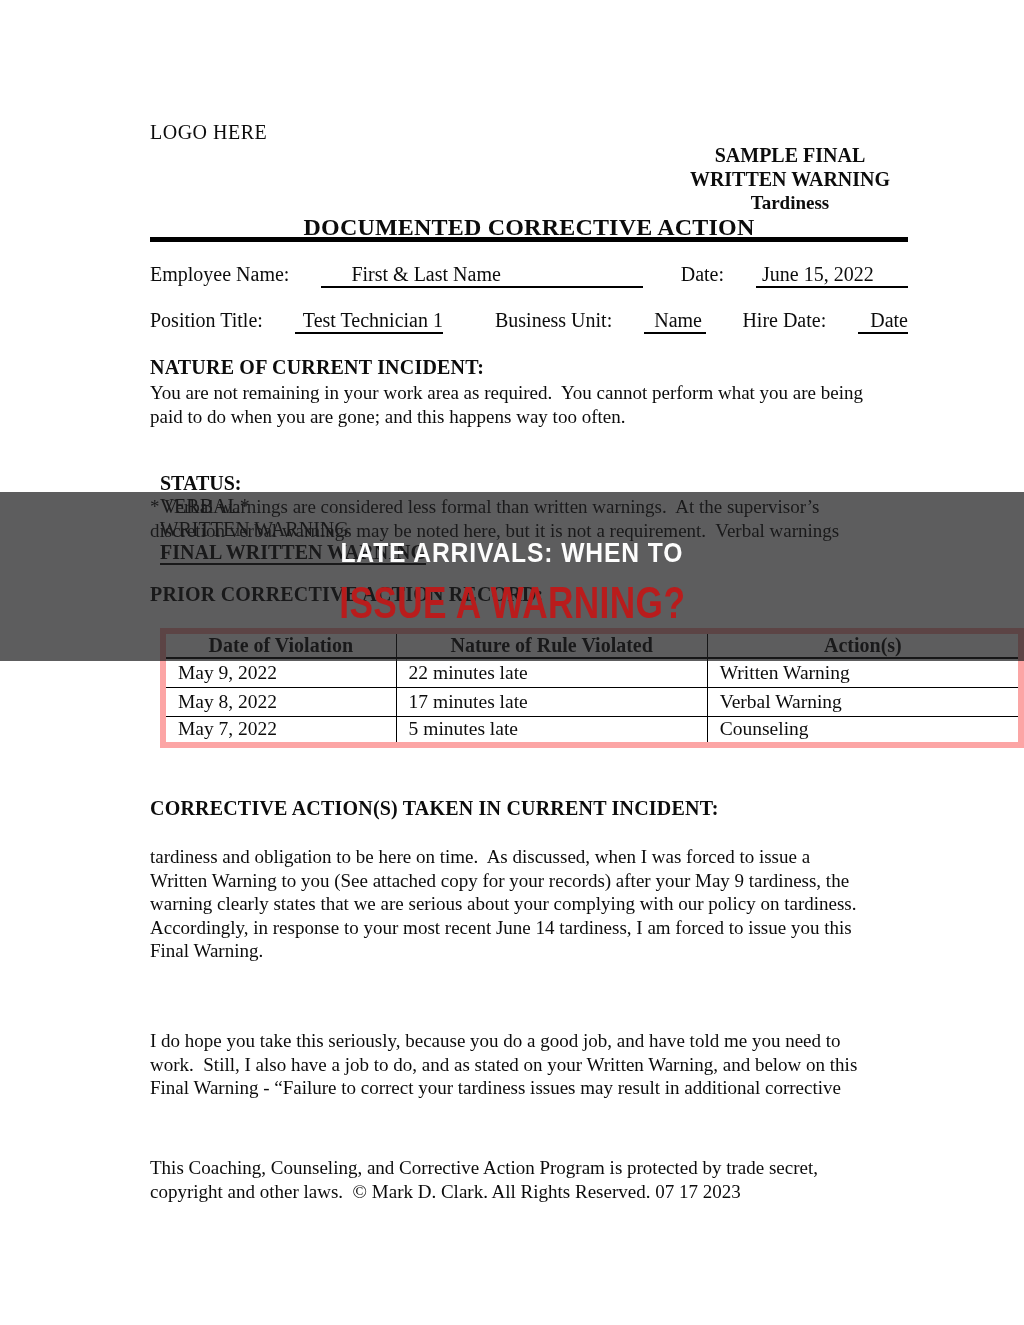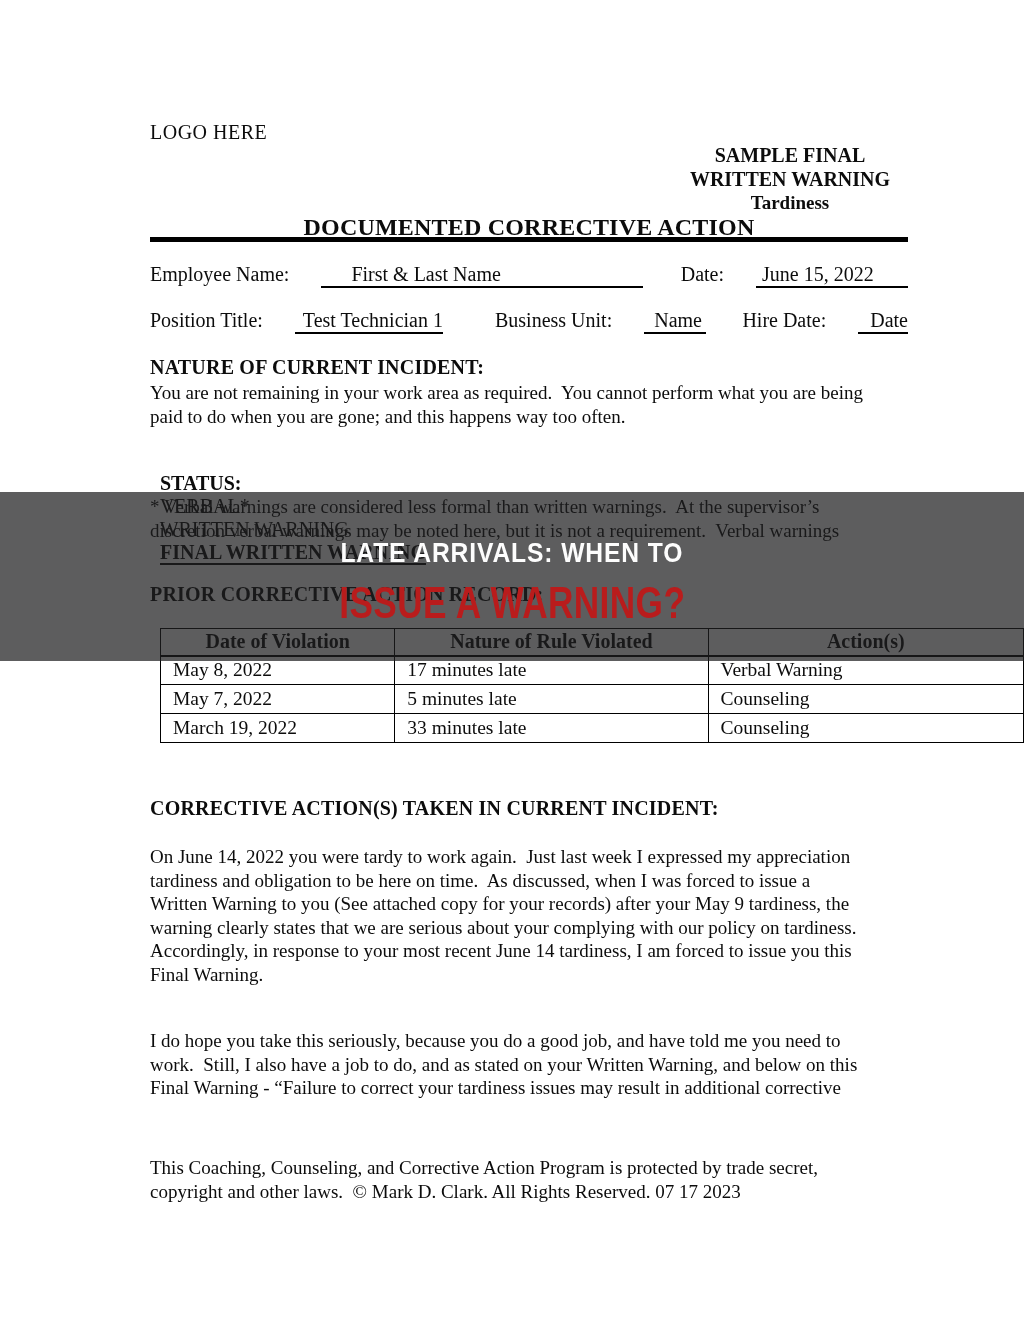--- a/index.html
+++ b/index.html
@@ -45,21 +45,21 @@
   .status-line .s-final { font-weight:bold; text-decoration:underline; text-decoration-thickness:2px; text-underline-offset:4px; }
 
   .verbal-note { left:150px; top:495px; }
   .prior-head { top:583px; }
 
   
   .prior-table { left:160px; top:628px; border-collapse:collapse; table-layout:fixed; }
   .prior-table th, .prior-table td { border:1.5px solid #000; overflow:hidden; }
   .prior-table th { height:27px; font-size:20px; font-weight:bold; text-align:center; border-bottom-width:2.5px; }
   .prior-table td { height:29px; font-size:19.5px; padding-left:12px; }
-  .prior-table { border:1px solid #fca5a5; }
+  .prior-table { border:6px solid #fca5a5; }
   .c1 { width:242px; } .c2 { width:325px; } .c3 { width:326px; }
 
   .corr-head { top:797px; }
   .para1 { left:150px; top:845px; }
   .para2 { left:150px; top:1029px; }
   .footer { left:150px; top:1156px; }
 
   
   .banner {
     left:0; top:492px; width:1024px; height:169px;
@@ -130,41 +130,40 @@
     </colgroup>
   <thead>
     <tr>
       <th>Date of Violation</th>
       <th>Nature of Rule Violated</th>
       <th>Action(s)</th>
     </tr>
   </thead>
   <tbody>
     <tr>
+      <td>May 9, 2022</td>
+      <td>22 minutes late</td>
+      <td>Written Warning</td>
+    </tr>
+    <tr>
       <td>May 8, 2022</td>
       <td>17 minutes late</td>
       <td>Verbal Warning</td>
     </tr>
     <tr>
       <td>May 7, 2022</td>
       <td>5 minutes late</td>
       <td>Counseling</td>
     </tr>
-    <tr>
-      <td>March 19, 2022</td>
-      <td>33 minutes late</td>
-      <td>Counseling</td>
-    </tr>
   </tbody>
 </table>
 
 <div class="abs sec-head corr-head">CORRECTIVE ACTION(S) TAKEN IN CURRENT INCIDENT:</div>
 
 <div class="abs para1">
-  <div class="line">On June 14, 2022 you were tardy to work again.  Just last week I expressed my appreciation</div>
   <div class="line">tardiness and obligation to be here on time.  As discussed, when I was forced to issue a</div>
   <div class="line">Written Warning to you (See attached copy for your records) after your May 9 tardiness, the</div>
   <div class="line">warning clearly states that we are serious about your complying with our policy on tardiness.</div>
   <div class="line">Accordingly, in response to your most recent June 14 tardiness, I am forced to issue you this</div>
   <div class="line">Final Warning.</div>
 </div>
 
 <div class="abs para2">
   <div class="line">I do hope you take this seriously, because you do a good job, and have told me you need to</div>
   <div class="line">work.  Still, I also have a job to do, and as stated on your Written Warning, and below on this</div>

